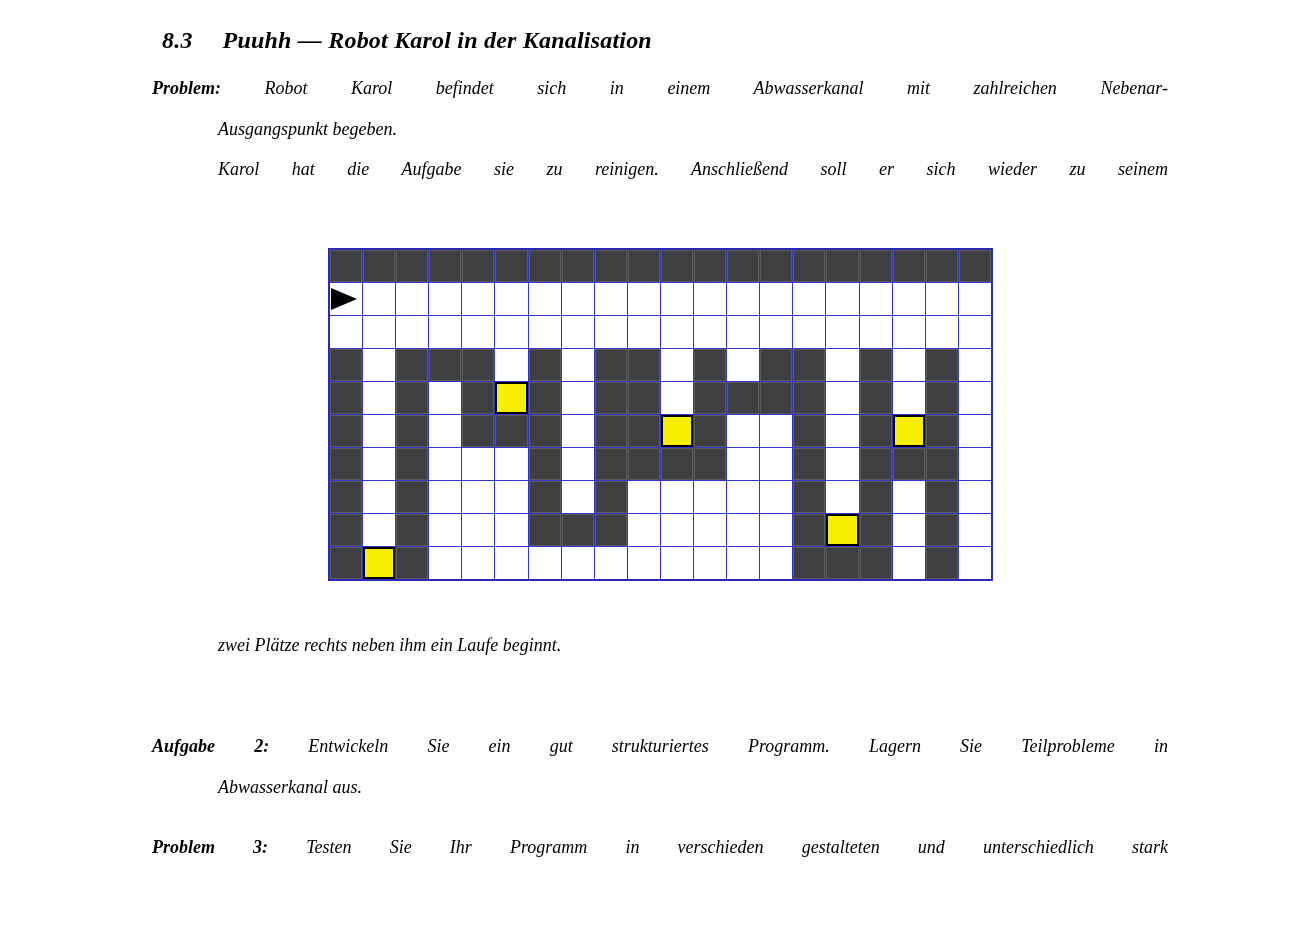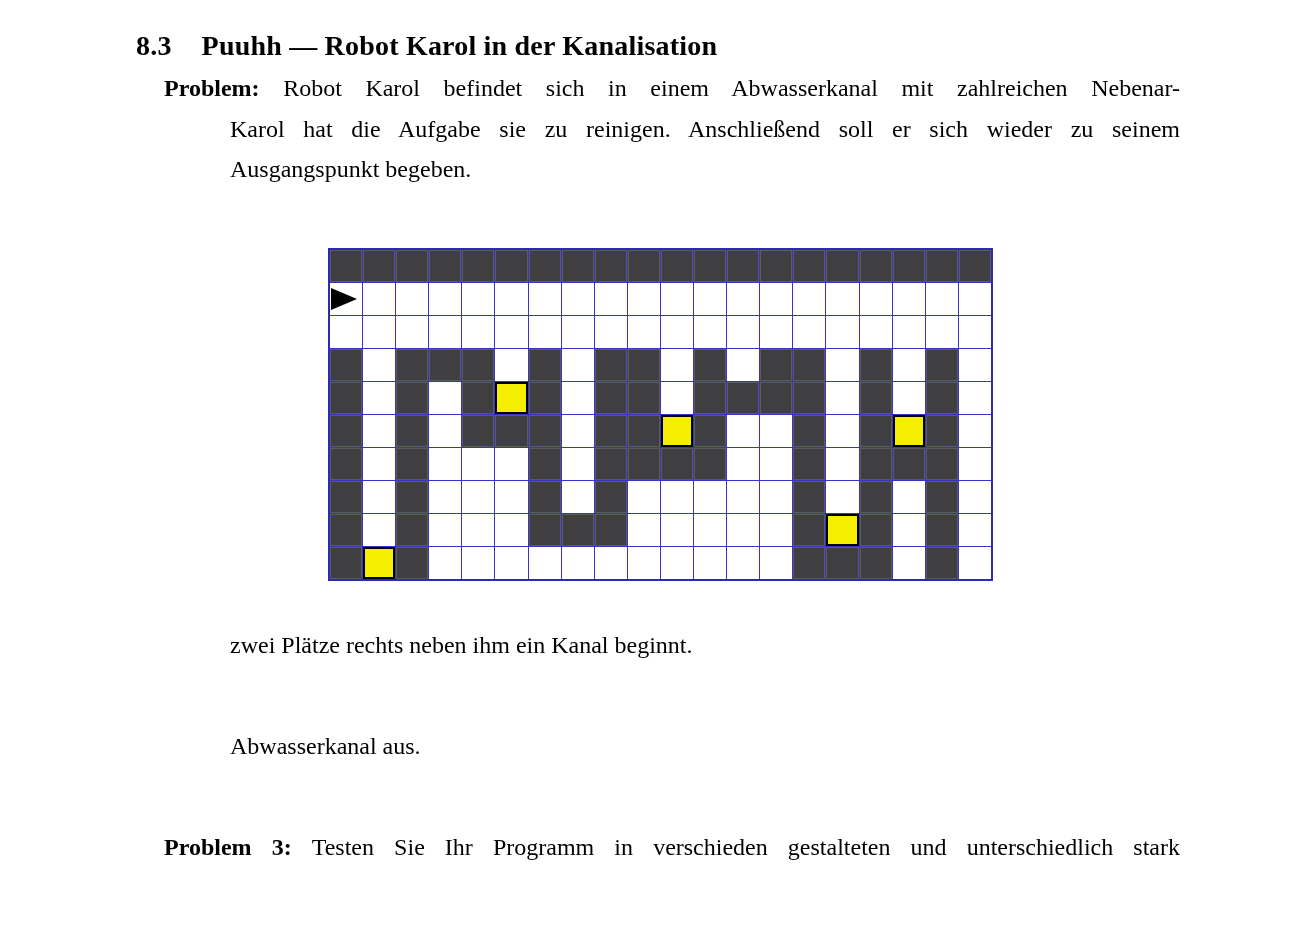--- a/index.html
+++ b/index.html
@@ -9,27 +9,27 @@
     --mark:#f6ee00;
     --robot:#000000;
   }
   html,body{margin:0;padding:0;}
   body{
     width:1290px;height:945px;background:#ffffff;color:#000;
     font-family:"Liberation Serif","DejaVu Serif",serif;
     position:relative;overflow:hidden;
   }
   .heading{
-    position:absolute;left:136px;top:11px;width:1016px;
-    font-size:28px;font-weight:bold;letter-spacing:0.2px;
+    position:absolute;left:162px;top:11px;width:1016px;
+    font-size:24px;font-weight:bold;letter-spacing:0.2px;font-style:italic;
   }
   .heading .secnum{margin-right:30px;}
   .para{
-    position:absolute;left:164px;width:1016px;
-    font-size:24px;line-height:40.5px;
+    position:absolute;left:152px;width:1016px;
+    font-size:18px;line-height:40.5px;font-style:italic;
   }
   .line{min-height:40.5px;}
   .j{text-align:justify;text-align-last:justify;}
   .cont{padding-left:66px;box-sizing:border-box;}
   .lbl{font-weight:bold;}
   .lbl::after{content:"\00a0";}
   
   .world{
     position:absolute;left:328px;top:248px;width:665px;height:333px;
     box-sizing:border-box;border:2px solid var(--border);
@@ -50,22 +50,22 @@
 </style>
 </head>
 <body>
 
 <div>
 
   <h1 class="heading"><span class="secnum">8.3</span><span class="sectitle">Puuhh — Robot Karol in der Kanalisation</span></h1>
 
   <div class="para" style="top:68px;">
     <div class="line j"><span class="lbl">Problem:</span><span>Robot Karol befindet sich in einem Abwasserkanal mit zahlreichen Nebenar-</span></div>
+    <div class="line cont">Ausgangspunkt begeben.</div>
     <div class="line j cont">Karol hat die Aufgabe sie zu reinigen. Anschließend soll er sich wieder zu seinem</div>
-    <div class="line cont">Ausgangspunkt begeben.</div>
   </div>
 
   <div class="world" id="world">
       <div class="cell wall"></div>
       <div class="cell wall"></div>
       <div class="cell wall"></div>
       <div class="cell wall"></div>
       <div class="cell wall"></div>
       <div class="cell wall"></div>
       <div class="cell wall"></div>
@@ -260,24 +260,25 @@
       <div class="cell"></div>
       <div class="cell wall"></div>
       <div class="cell wall"></div>
       <div class="cell wall"></div>
       <div class="cell"></div>
       <div class="cell wall"></div>
       <div class="cell"></div>
     </div>
 
   <div class="para" style="top:625px;">
-    <div class="line cont">zwei Plätze rechts neben ihm ein Kanal beginnt.</div>
+    <div class="line cont">zwei Plätze rechts neben ihm ein Laufe beginnt.</div>
   </div>
 
   <div class="para" style="top:726px;">
+    <div class="line j"><span class="lbl">Aufgabe 2:</span><span>Entwickeln Sie ein gut strukturiertes Programm. Lagern Sie Teilprobleme in</span></div>
     <div class="line cont">Abwasserkanal aus.</div>
   </div>
 
   <div class="para" style="top:827px;">
     <div class="line j"><span class="lbl">Problem 3:</span><span>Testen Sie Ihr Programm in verschieden gestalteten und unterschiedlich stark</span></div>
   </div>
 
 </div>
 
 </body></html>

